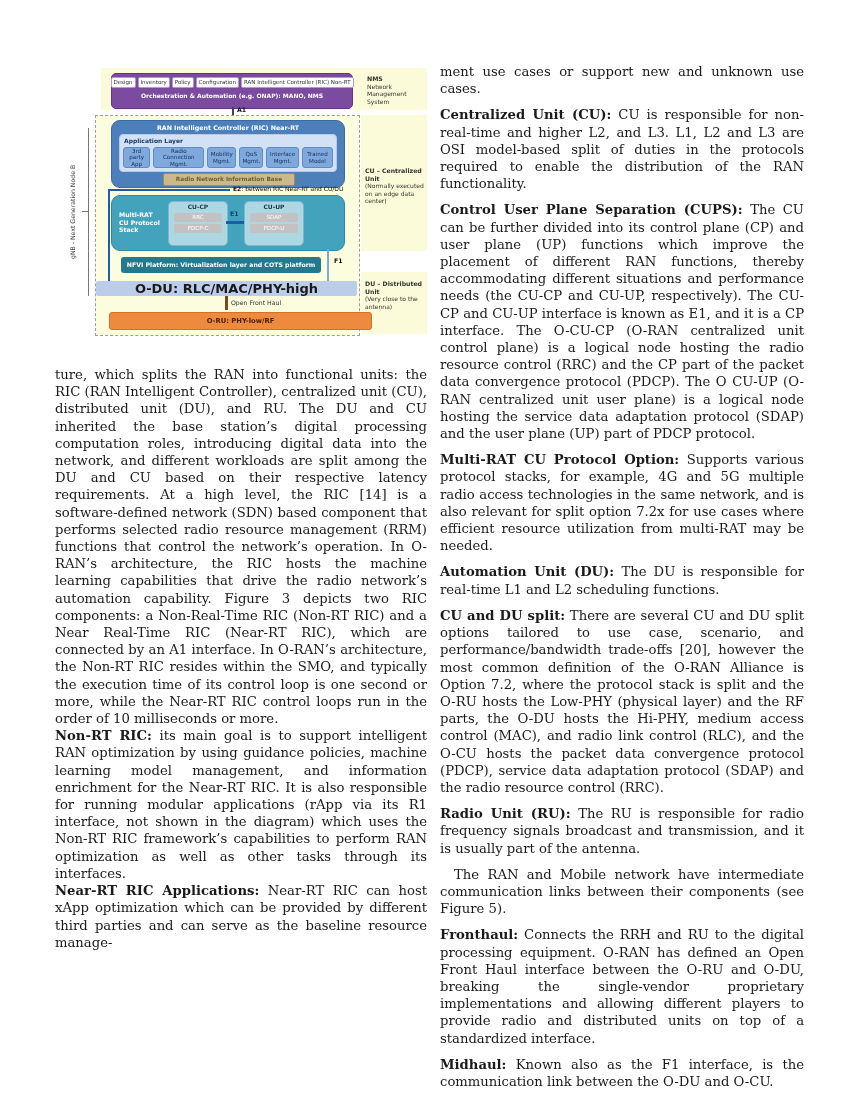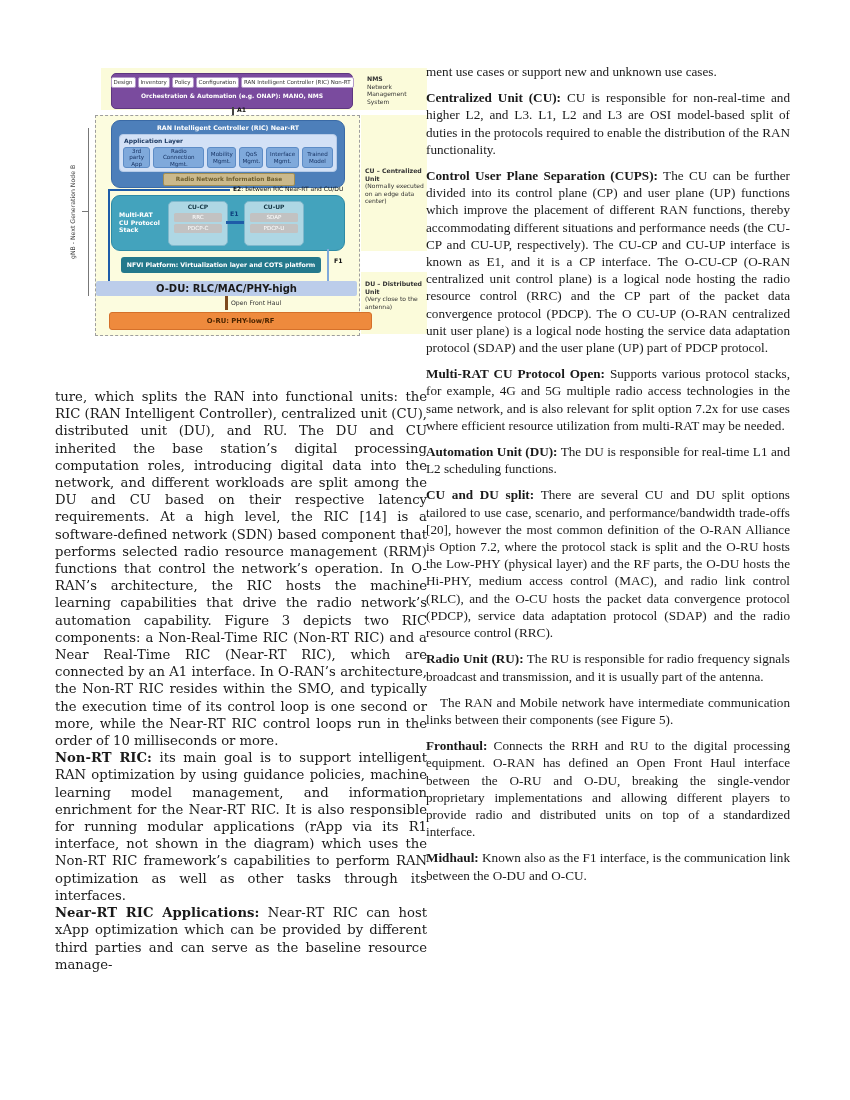--- a/index.html
+++ b/index.html
@@ -1,19 +1,19 @@
 <!DOCTYPE html>
 <html><head>
 <meta charset="utf-8">
 <style>
   html,body{margin:0;padding:0;background:#ffffff;}
   .page{position:relative;width:850px;height:1100px;background:#fff;overflow:hidden;
         font-family:"DejaVu Serif", serif;color:#1a1a1a;}
   .col-left{position:absolute;left:55px;top:66px;width:372px;}
-  .col-right{position:absolute;left:426px;top:63px;width:364px;font-family:Liberation Serif, serif;}
+  .col-right{position:absolute;left:440px;top:63px;width:364px;}
   .body-text{font-size:13.2px;line-height:17.2px;text-align:justify;}
   .body-text p{margin:0;}
   .col-right p.rdef{margin:0 0 9px 0;}
   .indent{text-indent:14px;}
   .caption{font-size:12.2px;line-height:15.4px;text-align:justify;margin-top:12px;}
   .lead{font-weight:bold;}
 
   
   .fig{position:relative;width:378px;height:300px;font-family:"DejaVu Sans", sans-serif;}
   .abs{position:absolute;}
@@ -37,21 +37,21 @@
   .rnib{background:#cbb98b;border:1px solid #a18e52;border-radius:2px;color:#6f6030;
         font-size:5.8px;font-weight:bold;text-align:center;line-height:10px;white-space:nowrap;}
   .tealbox{background:#43a3bd;border:1px solid #2e8aa5;border-radius:9px;}
   .stacklabel{color:#fff;font-weight:bold;font-size:6.2px;line-height:7.5px;}
   .cubox{background:#aed7e4;border:1px solid #7fb8cc;border-radius:5px;}
   .cubox .t{font-size:6px;font-weight:bold;color:#143543;text-align:center;line-height:9px;white-space:nowrap;}
   .chip{background:#c2c2c2;color:#ffffff;font-size:5.6px;text-align:center;line-height:9.5px;
         border-radius:1.5px;margin:1.5px 5px;height:9.5px;}
   .nfvi{background:#24798c;border-radius:3px;color:#fff;font-size:6.2px;font-weight:bold;
         text-align:center;white-space:nowrap;}
-  .odu{background:#bccdea;border-radius:2px;color:#1a1a1a;font-size:10px;font-weight:bold;
+  .odu{background:#bccdea;border-radius:2px;color:#1a1a1a;font-size:13px;font-weight:bold;
        text-align:center;}
   .oru{background:#ee8a3d;border:1px solid #d5702a;border-radius:3px;color:#4a2400;font-size:6.8px;
        font-weight:bold;text-align:center;}
   .iface{font-size:6.2px;font-weight:bold;color:#111;white-space:nowrap;}
   .e2text{font-size:6px;color:#111;white-space:nowrap;}
   .blueline{background:#1e5ca8;}
   .darkline{background:#444;}
   .gnb{writing-mode:vertical-rl;transform:rotate(180deg);font-size:6.2px;color:#444;
        text-align:center;white-space:nowrap;}
   .bracket{border-left:1px solid #777;}
@@ -147,35 +147,35 @@
 
       <div class="abs odu" style="left:41px;top:215px;width:261px;height:15px;line-height:15px;">O-DU: RLC/MAC/PHY-high</div>
 
       <div class="abs" style="left:170px;top:230px;width:2.5px;height:14px;background:#7d4a1e;"></div>
       <div class="abs" style="left:176px;top:233px;font-size:6.2px;color:#333;">Open Front Haul</div>
 
       <div class="abs oru" style="left:54px;top:246px;width:261px;height:16px;line-height:16px;">O-RU: PHY-low/RF</div>
     </div>
 
 
-    <div class="body-text" style="margin-top:22px;">
+    <div class="body-text" style="">
       <p>ture, which splits the RAN into functional units: the RIC (RAN Intelligent Controller), centralized unit (CU), distributed unit (DU), and RU. The DU and CU inherited the base station’s digital processing computation roles, introducing digital data into the network, and different workloads are split among the DU and CU based on their respective latency requirements. At a high level, the RIC [14] is a software-defined network (SDN) based component that performs selected radio resource management (RRM) functions that control the network’s operation. In O-RAN’s architecture, the RIC hosts the machine learning capabilities that drive the radio network’s automation capability. Figure 3 depicts two RIC components: a Non-Real-Time RIC (Non-RT RIC) and a Near Real-Time RIC (Near-RT RIC), which are connected by an A1 interface. In O-RAN’s architecture, the Non-RT RIC resides within the SMO, and typically the execution time of its control loop is one second or more, while the Near-RT RIC control loops run in the order of 10 milliseconds or more.</p>
       <p><span class="lead">Non-RT RIC:</span> <span>its main goal is to support intelligent RAN optimization by using guidance policies, machine learning model management, and information enrichment for the Near-RT RIC. It is also responsible for running modular applications (rApp via its R1 interface, not shown in the diagram) which uses the Non-RT RIC framework’s capabilities to perform RAN optimization as well as other tasks through its interfaces.</span></p>
       <p><span class="lead">Near-RT RIC Applications:</span> <span>Near-RT RIC can host xApp optimization which can be provided by different third parties and can serve as the baseline resource manage-</span></p>
     </div>
   </div>
 
   <div class="col-right body-text">
     <p class="rdef">ment use cases or support new and unknown use cases.</p>
 
     <p class="rdef"><span class="lead">Centralized Unit (CU):</span> <span>CU is responsible for non-real-time and higher L2, and L3. L1, L2 and L3 are OSI model-based split of duties in the protocols required to enable the distribution of the RAN functionality.</span></p>
 
     <p class="rdef"><span class="lead">Control User Plane Separation (CUPS):</span> <span>The CU can be further divided into its control plane (CP) and user plane (UP) functions which improve the placement of different RAN functions, thereby accommodating different situations and performance needs (the CU-CP and CU-UP, respectively). The CU-CP and CU-UP interface is known as E1, and it is a CP interface. The O-CU-CP (O-RAN centralized unit control plane) is a logical node hosting the radio resource control (RRC) and the CP part of the packet data convergence protocol (PDCP). The O CU-UP (O-RAN centralized unit user plane) is a logical node hosting the service data adaptation protocol (SDAP) and the user plane (UP) part of PDCP protocol.</span></p>
 
-    <p class="rdef"><span class="lead">Multi-RAT CU Protocol Open:</span> <span>Supports various protocol stacks, for example, 4G and 5G multiple radio access technologies in the same network, and is also relevant for split option 7.2x for use cases where efficient resource utilization from multi-RAT may be needed.</span></p>
+    <p class="rdef"><span class="lead">Multi-RAT CU Protocol Option:</span> <span>Supports various protocol stacks, for example, 4G and 5G multiple radio access technologies in the same network, and is also relevant for split option 7.2x for use cases where efficient resource utilization from multi-RAT may be needed.</span></p>
 
     <p class="rdef"><span class="lead">Automation Unit (DU):</span> <span>The DU is responsible for real-time L1 and L2 scheduling functions.</span></p>
 
     <p class="rdef"><span class="lead">CU and DU split:</span> <span>There are several CU and DU split options tailored to use case, scenario, and performance/bandwidth trade-offs [20], however the most common definition of the O-RAN Alliance is Option 7.2, where the protocol stack is split and the O-RU hosts the Low-PHY (physical layer) and the RF parts, the O-DU hosts the Hi-PHY, medium access control (MAC), and radio link control (RLC), and the O-CU hosts the packet data convergence protocol (PDCP), service data adaptation protocol (SDAP) and the radio resource control (RRC).</span></p>
 
     <p class="rdef"><span class="lead">Radio Unit (RU):</span> <span>The RU is responsible for radio frequency signals broadcast and transmission, and it is usually part of the antenna.</span></p>
 
     <p class="rdef indent">The RAN and Mobile network have intermediate communication links between their components (see Figure 5).</p>
 
     <p class="rdef"><span class="lead">Fronthaul:</span> <span>Connects the RRH and RU to the digital processing equipment. O-RAN has defined an Open Front Haul interface between the O-RU and O-DU, breaking the single-vendor proprietary implementations and allowing different players to provide radio and distributed units on top of a standardized interface.</span></p>

